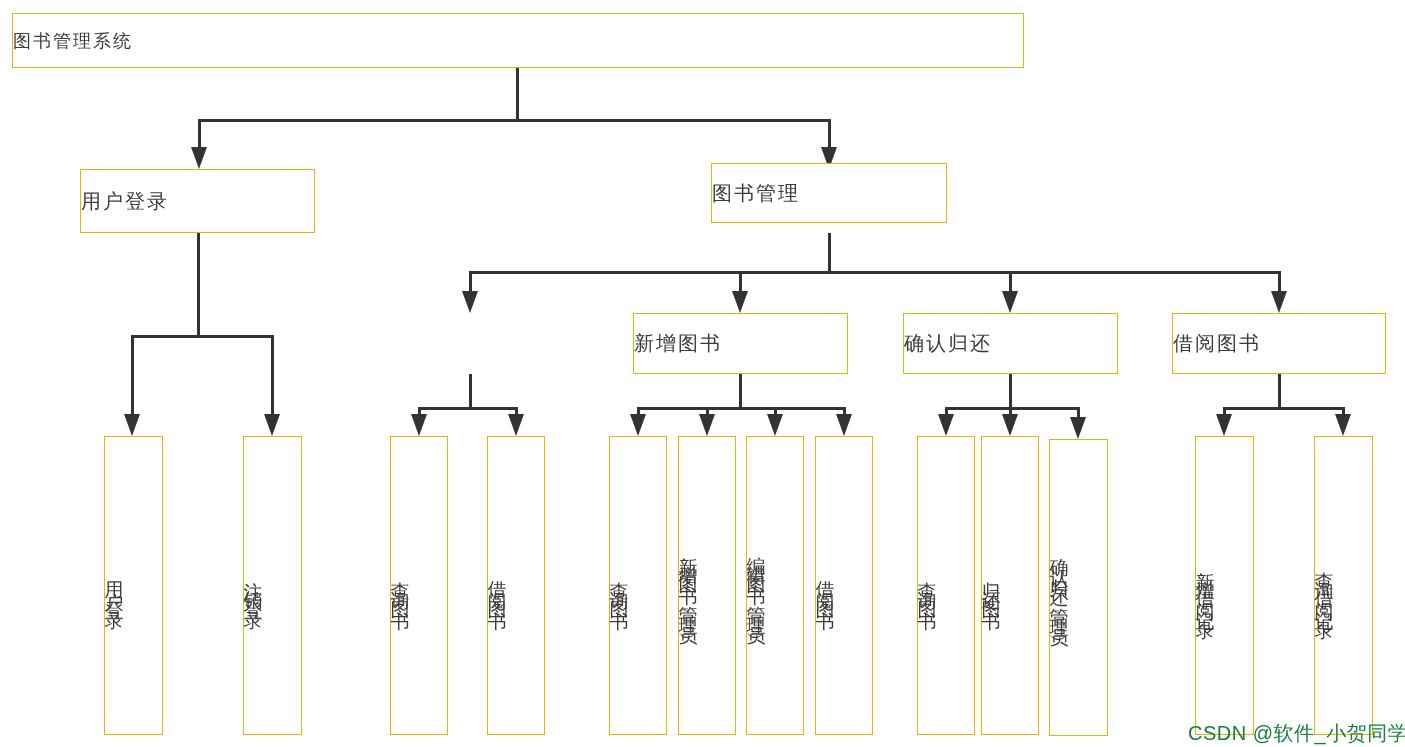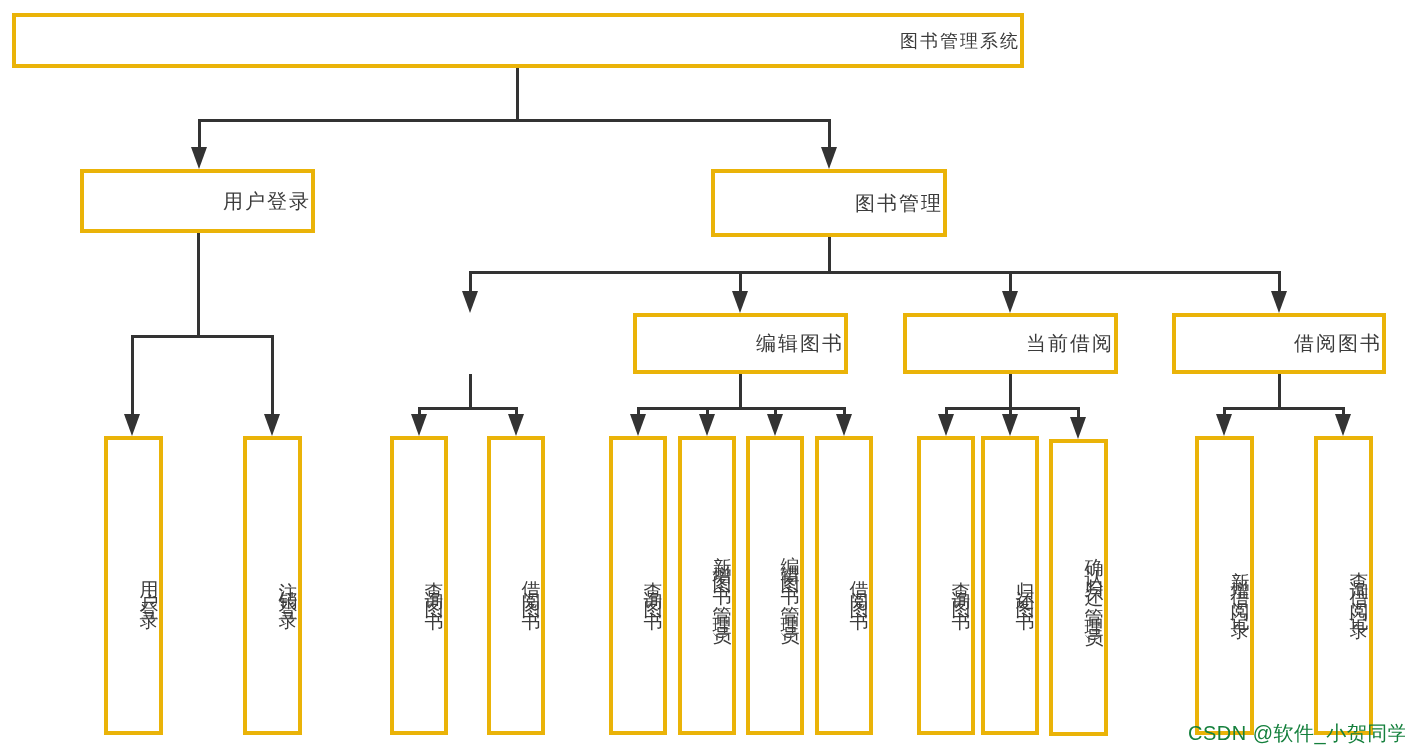--- a/index.html
+++ b/index.html
@@ -7,25 +7,25 @@
     position:relative;
     width:1405px;height:747px;
     background:#ffffff;
     overflow:hidden;
     font-family:"Liberation Sans",sans-serif;
   }
   
   .box{
     position:absolute;
     background:#ffffff;
-    border:4px solid #eab308;
+    border:1px solid #eab308;
     box-sizing:border-box;
     display:flex;
     align-items:center;
-    justify-content:flex-end;
+    justify-content:flex-start;
     z-index:2;
   }
   .lbl{
     font-size:20px;
     color:#3b3b3b;
     letter-spacing:2px;
     white-space:nowrap;
   }
   .root .lbl{font-size:18px;}
   .vlbl{
@@ -120,29 +120,29 @@
       <div class="arrowhead" style="left: 1335px; top: 414px;"></div>
     </div>
 
   <div class="box root" style="left:12px;top:13px;width:1012px;height:55px">
     <span class="lbl">图书管理系统</span>
   </div>
 
   <div class="box" style="left:80px;top:169px;width:235px;height:64px">
     <span class="lbl">用户登录</span>
   </div>
-  <div class="box" style="left:711px;top:169px;width:236px;height:68px">
+  <div class="box" style="left:711px;top:163px;width:236px;height:60px">
     <span class="lbl">图书管理</span>
   </div>
 
   <div class="box" style="left:633px;top:313px;width:215px;height:61px">
-    <span class="lbl">编辑图书</span>
+    <span class="lbl">新增图书</span>
   </div>
   <div class="box" style="left:903px;top:313px;width:215px;height:61px">
-    <span class="lbl">当前借阅</span>
+    <span class="lbl">确认归还</span>
   </div>
   <div class="box" style="left:1172px;top:313px;width:214px;height:61px">
     <span class="lbl">借阅图书</span>
   </div>
 
   <div class="box" style="left:104px;top:436px;width:59px;height:299px">
     <span class="vlbl">用户登录</span>
   </div>
   <div class="box" style="left:243px;top:436px;width:59px;height:299px">
     <span class="vlbl">注销登录</span>

